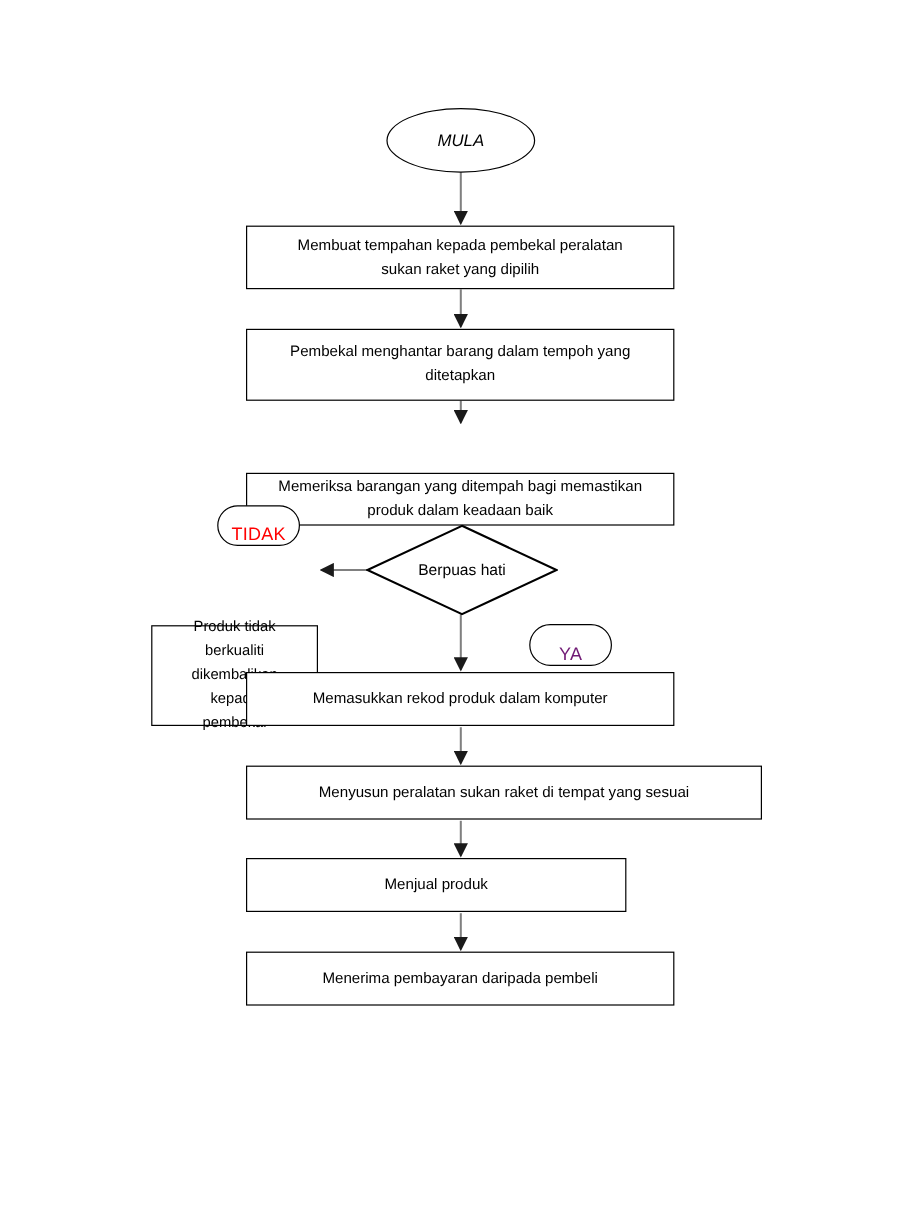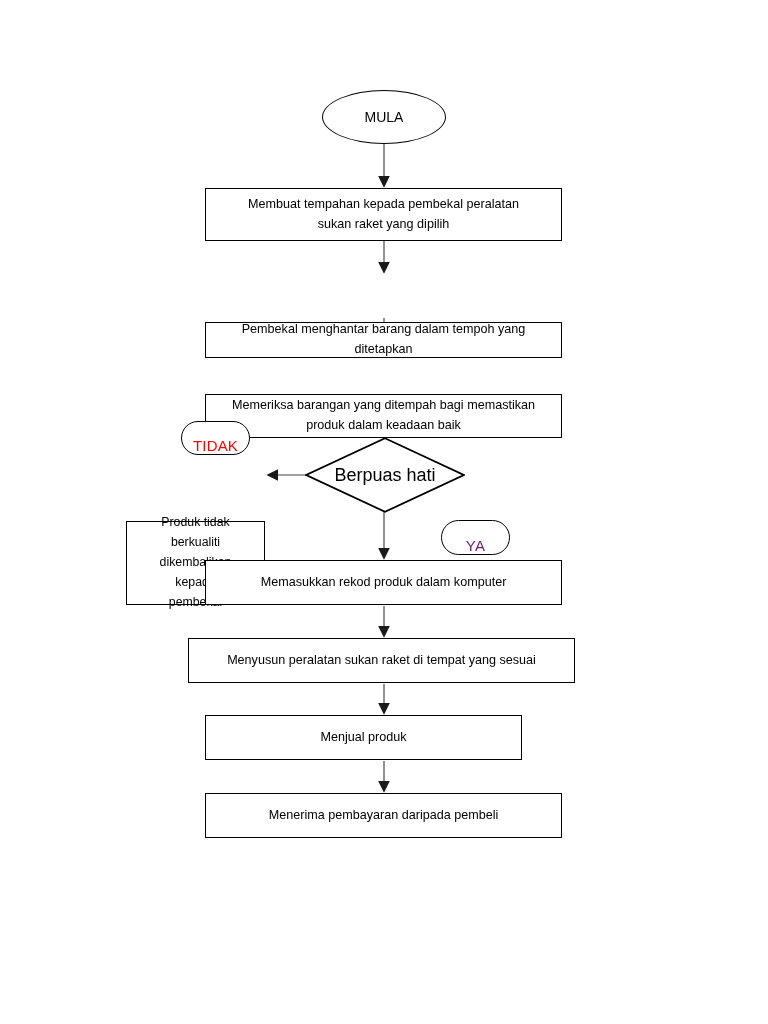--- a/index.html
+++ b/index.html
@@ -54,21 +54,21 @@
 
   .decision-wrap {
     position: absolute;
     display: flex;
     align-items: center;
     justify-content: center;
   }
   .decision-label {
     position: relative;
     z-index: 2;
-    font-size: 18px;
+    font-size: 13px;
     line-height: 1.5;
     text-align: center;
     color: #000000;
     pointer-events: none;
   }
   .decision-shape {
     position: absolute;
     left: 0;
     top: 0;
     width: 100%;
@@ -123,29 +123,29 @@
       <line x1="384" y1="512" x2="384" y2="558" marker-end="url(#arrow)"></line>
 
       <line x1="384" y1="606" x2="384" y2="636" marker-end="url(#arrow)"></line>
 
       <line x1="384" y1="684" x2="384" y2="713" marker-end="url(#arrow)"></line>
 
       <line x1="384" y1="761" x2="384" y2="791" marker-end="url(#arrow)"></line>
     </g>
   </svg>
 
-  <div class="node terminator" style="left:322px; top:90px; width:124px; height:54px;">
+  <div class="node terminator" style="left:322px; top:90px; width:124px; height:54px;font-style:italic;">
     <span class="txt">MULA</span>
   </div>
 
   <div class="node process" style="left:205px; top:188px; width:357px; height:53px;">
     <span class="txt">Membuat tempahan kepada pembekal peralatan sukan raket yang dipilih</span>
   </div>
 
-  <div class="node process" style="left:205px; top:274px; width:357px; height:36px;margin-top:48px;">
+  <div class="node process" style="left:205px; top:274px; width:357px; height:60px;">
     <span class="txt">Pembekal menghantar barang dalam tempoh yang ditetapkan</span>
   </div>
 
   <div class="node process" style="left:205px; top:354px; width:357px; height:44px;margin-top:40px;">
     <span class="txt">Memeriksa barangan yang ditempah bagi memastikan produk dalam keadaan baik</span>
   </div>
 
   <div class="decision-wrap" style="left:305px; top:437px; width:160px; height:76px;">
     <svg class="decision-shape" viewBox="0 0 160 76" preserveAspectRatio="none">
       <polygon points="80,1.2 158.8,38 80,74.8 1.2,38" fill="#ffffff" stroke="#000000" stroke-width="1.8" vector-effect="non-scaling-stroke"></polygon>
@@ -162,21 +162,21 @@
   </div>
 
   <div class="node process" style="left:126px; top:473px; width:139px; height:84px; font-size:12.3px; line-height:1.62;margin-top:48px;">
     <span class="txt">Produk tidak berkualiti dikembalikan kepada pembekal</span>
   </div>
 
   <div class="node process" style="left:205px; top:560px; width:357px; height:45px;">
     <span class="txt">Memasukkan rekod produk dalam komputer</span>
   </div>
 
-  <div class="node process" style="left:188px; top:638px; width:387px; height:45px;">
+  <div class="node process" style="left:205px; top:638px; width:430px; height:45px;">
     <span class="txt">Menyusun peralatan sukan raket di tempat yang sesuai</span>
   </div>
 
   <div class="node process" style="left:205px; top:715px; width:317px; height:45px;">
     <span class="txt">Menjual produk</span>
   </div>
 
   <div class="node process" style="left:205px; top:793px; width:357px; height:45px;">
     <span class="txt">Menerima pembayaran daripada pembeli</span>
   </div>

